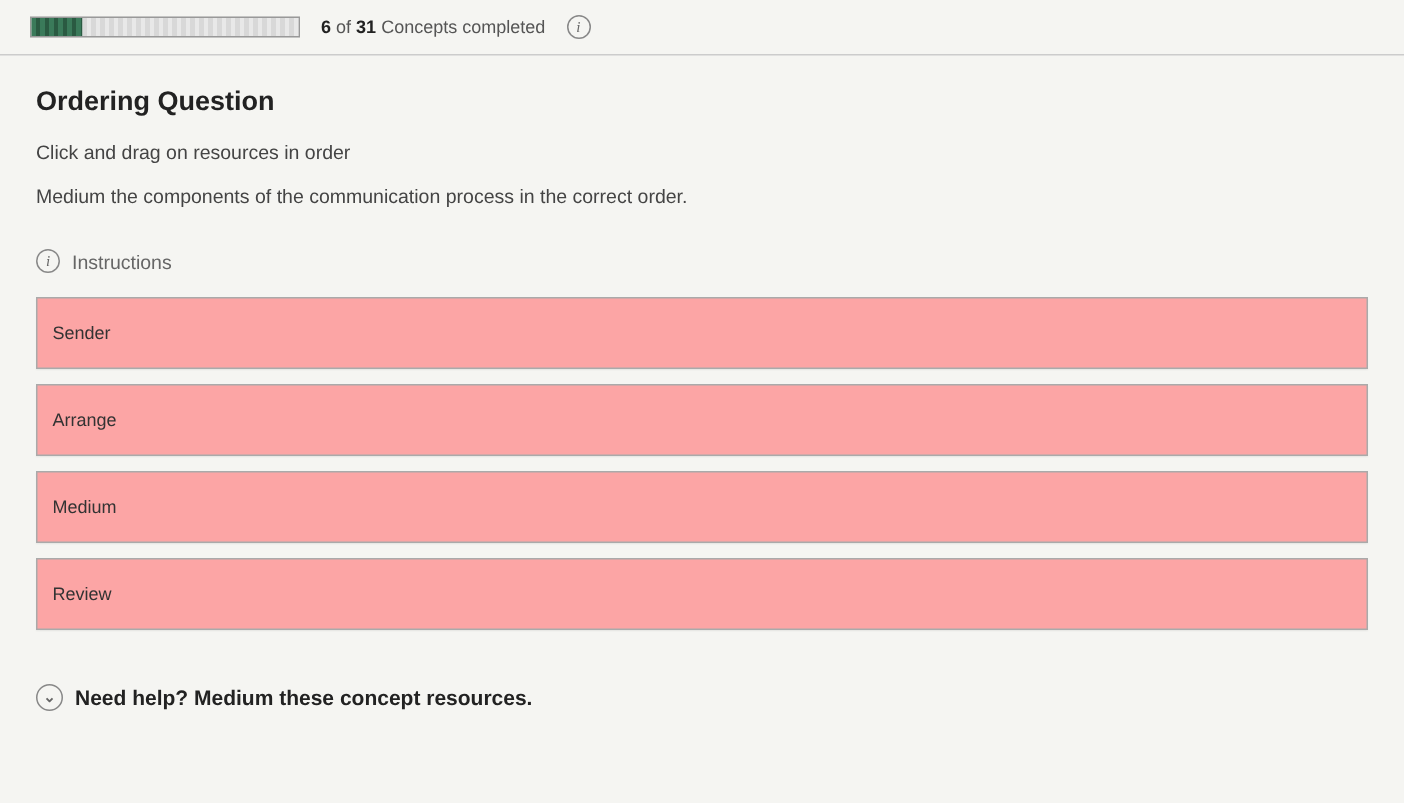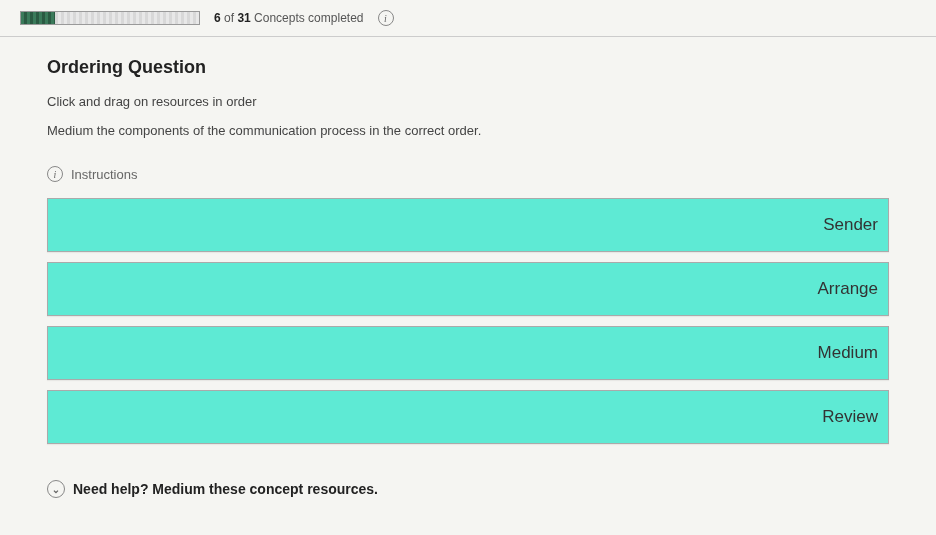--- a/index.html
+++ b/index.html
@@ -66,21 +66,21 @@
       height: 16px;
       border: 1px solid #888;
       border-radius: 50%;
       font-size: 10px;
       color: #666;
       font-style: italic;
       font-family: serif;
       cursor: pointer;
     }
     .content {
-      padding: 20px 47px;
+      padding: 20px 24px;
     }
     .question-title {
       font-size: 18px;
       font-weight: bold;
       color: #222;
       margin-bottom: 16px;
     }
     .instruction-sub {
       font-size: 13px;
       color: #444;
@@ -101,24 +101,24 @@
       cursor: pointer;
     }
     .items-container {
       display: flex;
       flex-direction: column;
       gap: 10px;
       margin-bottom: 36px;
     }
     .order-item {
       border: 1px solid #aaa;
-      background: #5eead4;
+      background: #fca5a5;
       padding: 16px 10px;
-      text-align: right;
-      font-size: 17px;
+      text-align: left;
+      font-size: 12px;
       color: #333;
       cursor: grab;
       box-shadow: 0 1px 1px rgba(0,0,0,0.05);
     }
     .help-section {
       display: flex;
       align-items: center;
       gap: 8px;
       font-size: 14px;
       font-weight: bold;

